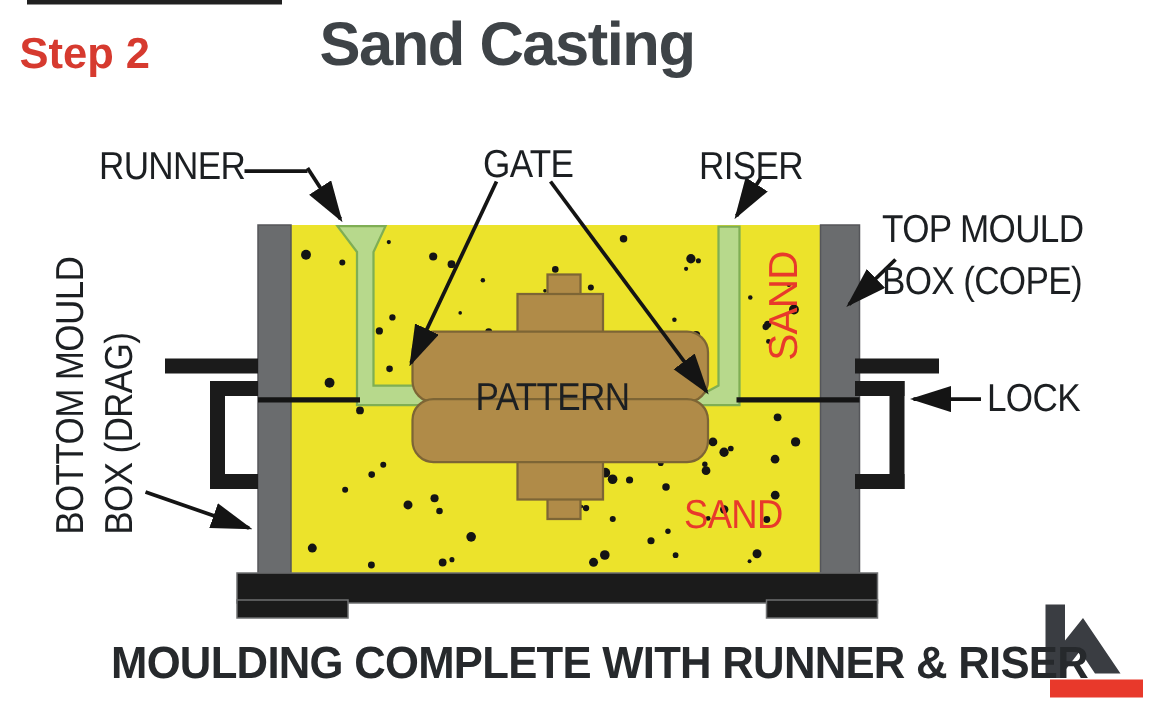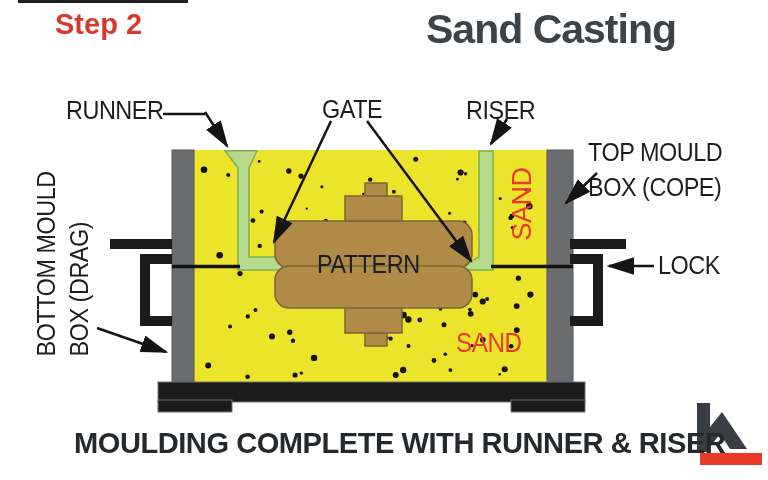--- a/index.html
+++ b/index.html
@@ -1,21 +1,21 @@
 <!DOCTYPE html>
 <html style="--sand: #ece32b; --mould-wall: #6a6c6e; --channel: #b7d98c; --channel-border: #7fae54; --pattern: #b08b48; --pattern-border: #7d6535; --base: #1b1b1b; --label-red: #e8392b; --step-red: #d63a2f; --title-gray: #3e4347; --ink: #1c1f22;"><head>
 <meta charset="utf-8">
 <style>
   html,body{margin:0;padding:0;background:#fff;}
   #stage{position:relative;width:768px;height:480px;background:#fff;overflow:hidden;
          font-family:"Liberation Sans",sans-serif;}
   svg{position:absolute;left:0;top:0;}
   .abs{position:absolute;white-space:nowrap;}
   .step{font-size:29px;font-weight:bold;color:var(--step-red,#d63a2f);}
-  .title{width:676px;text-align:right;font-size:41px;font-weight:bold;
+  .title{width:676px;text-align:center;font-size:41px;font-weight:bold;
          color:var(--title-gray,#3e4347);letter-spacing:-1px;}
   .lbl{font-size:26px;color:var(--ink,#1c1f22);letter-spacing:-0.5px;
        transform:scaleX(0.9);transform-origin:0 0;line-height:35px;}
   .red{color:var(--label-red,#e8392b);}
   .rot{transform:rotate(-90deg) scaleX(0.9);transform-origin:50% 50%;line-height:33px;}
   .rot-sand{transform:rotate(-90deg);transform-origin:50% 50%;text-align:center;}
   .caption{font-size:30px;font-weight:bold;color:#26292c;letter-spacing:-0.5px;
            transform:scaleX(0.97);transform-origin:0 0;}
   
   .sand{fill:var(--sand,#ece32b);}
@@ -25,21 +25,21 @@
   .blk{fill:var(--base,#1b1b1b);}
   .base{fill:var(--base,#1b1b1b);stroke:#6f7072;stroke-width:1;}
   .pline{stroke:#141414;stroke-width:3.5;}
   .lead{stroke:#141414;stroke-width:2.5;fill:none;}
 </style>
 </head>
 <body>
 
 <div id="stage">
 
-  <div class="abs step" style="left:13px;top:8px;margin-left:42px;">Step 2</div>
+  <div class="abs step" style="left:13px;top:20px;">Step 2</div>
   <div class="abs title" style="left:0;top:6px;">Sand Casting</div>
 
   <svg width="768" height="480" viewBox="0 0 768 480">
     <defs>
       <marker id="ah" markerWidth="11" markerHeight="8" refX="10" refY="3.5" orient="auto" markerUnits="strokeWidth">
         <path d="M0,0 L11,3.5 L0,7 Z" fill="#141414"></path>
       </marker>
     </defs>
 
     <rect x="18" y="0" width="170" height="3" fill="#202020"></rect>

